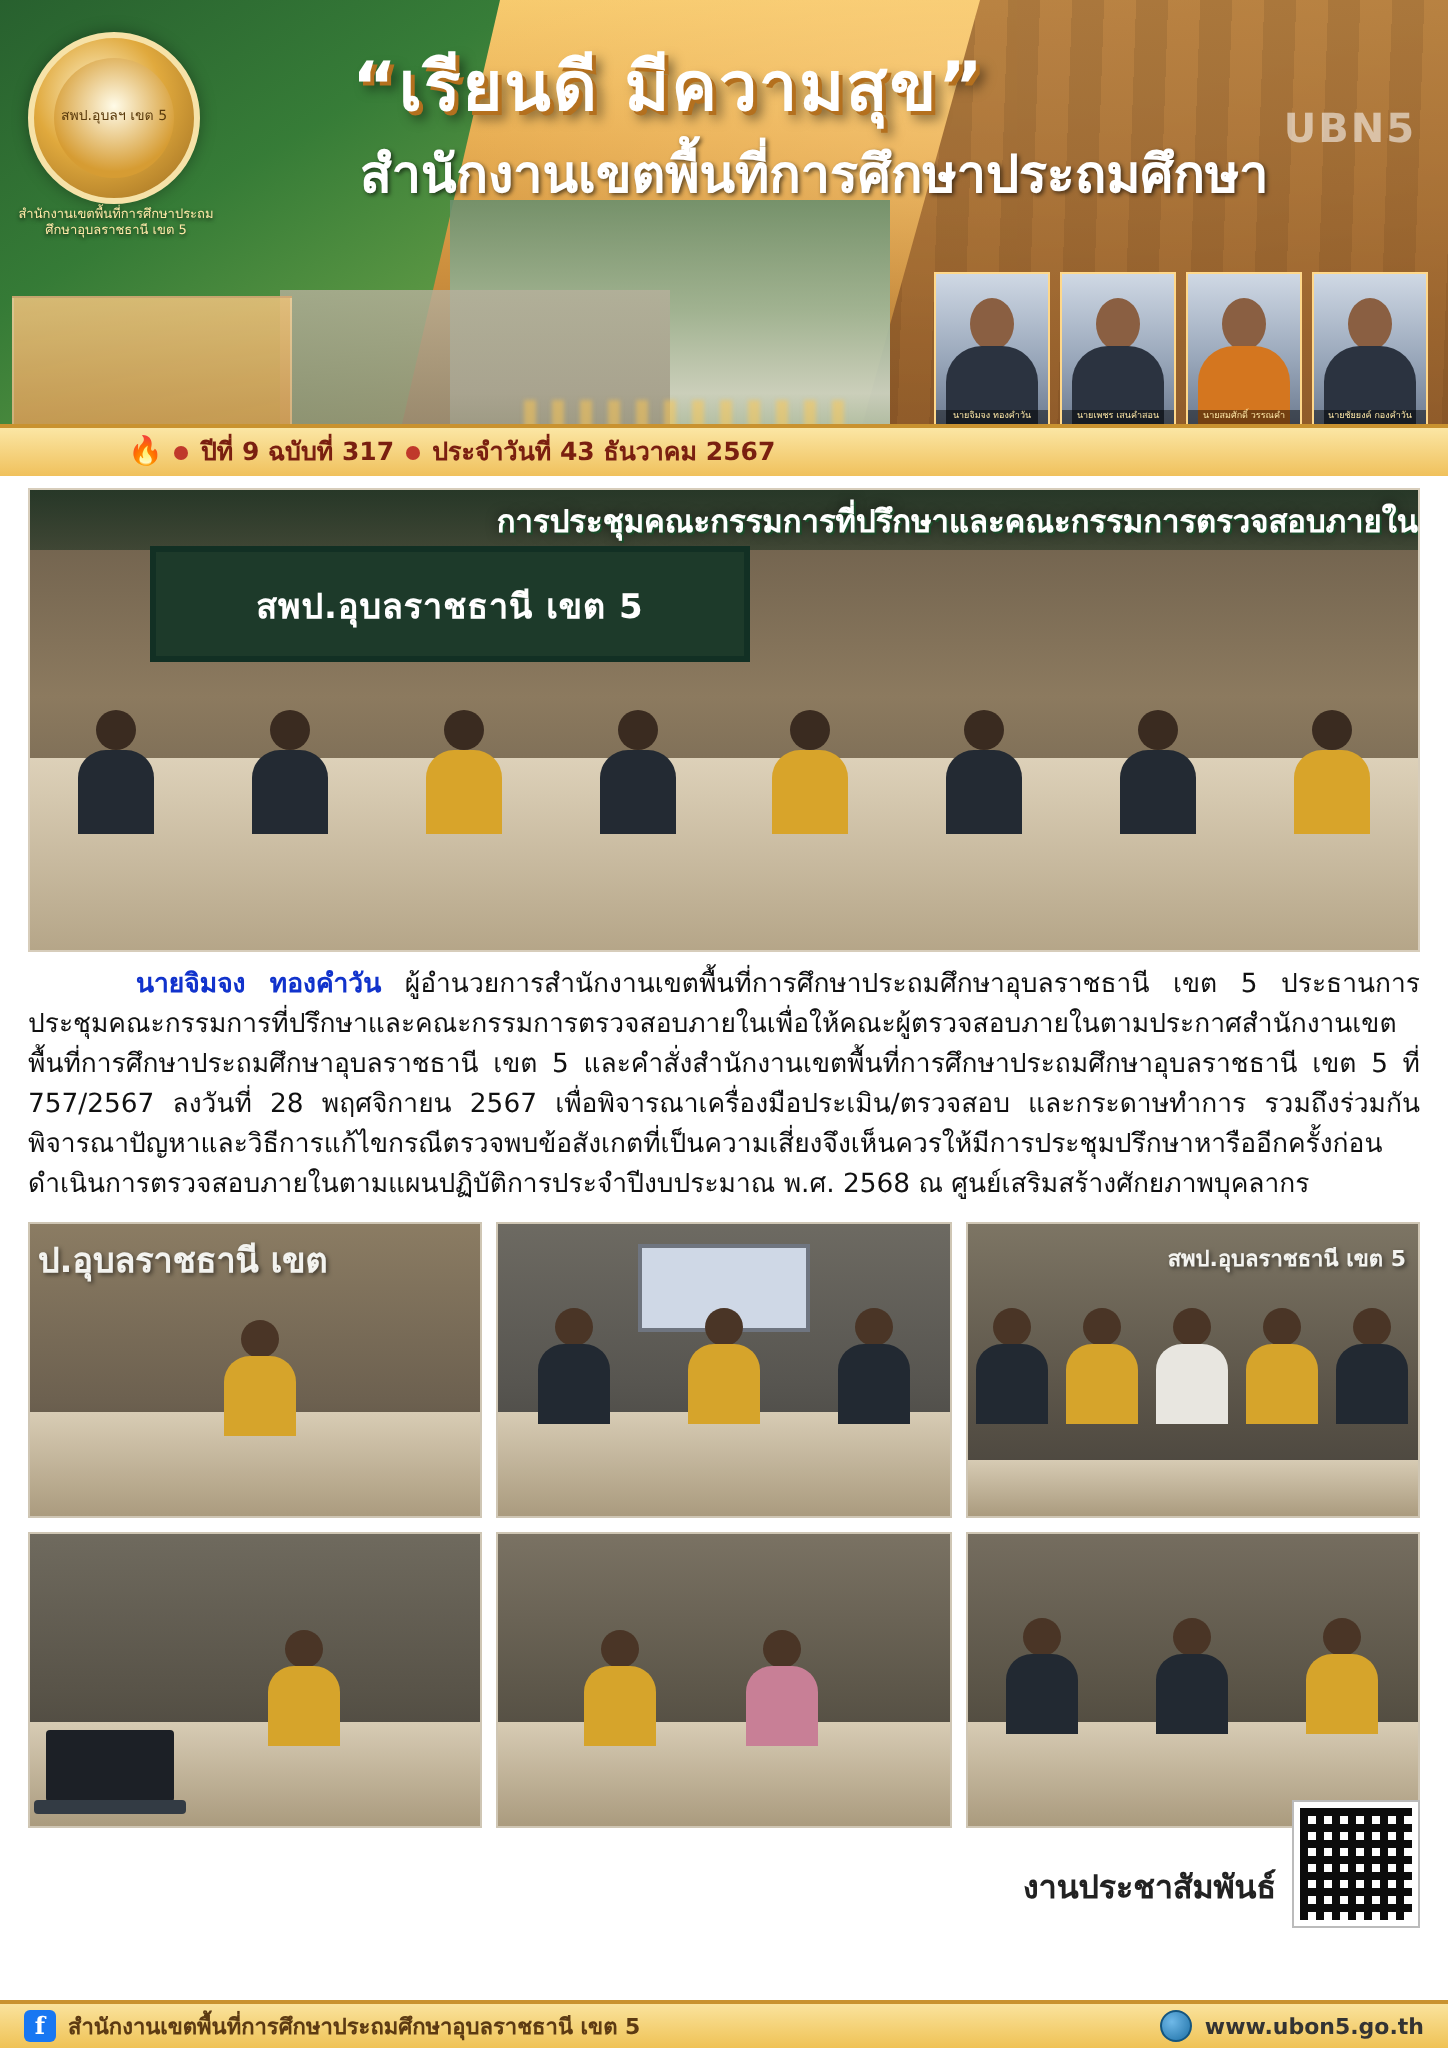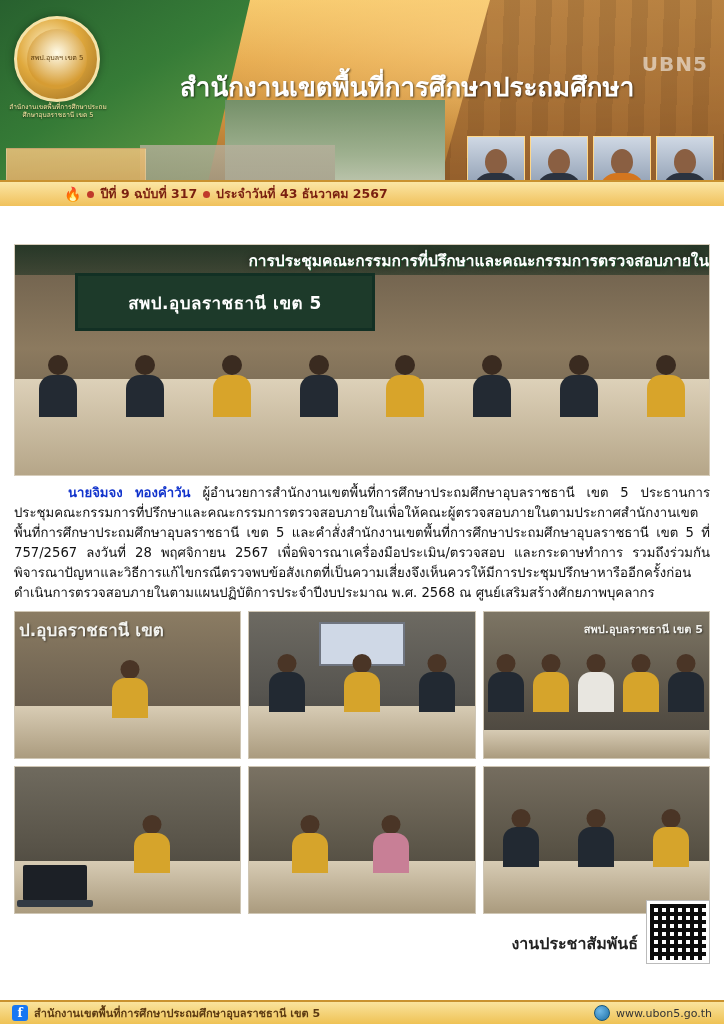--- a/index.html
+++ b/index.html
@@ -7,21 +7,21 @@
     width: 724px; height: 1024px;
     font-family: "DejaVu Sans", "Liberation Sans", sans-serif;
     background: #ffffff;
     overflow: hidden;
     position: relative;
   }
 
   
   .header {
     position: relative;
-    width: 724px; height: 206px;
+    width: 724px; height: 238px;
     background: linear-gradient(180deg, #2f6d3c 0%, #4a8a4a 28%, #7fae63 48%, #b8863f 72%, #8a5e2a 100%);
     overflow: hidden;
   }
   .hdr-sky {
     position: absolute; inset: 0;
     background:
       radial-gradient(ellipse at 72% 18%, rgba(255,214,140,0.55) 0%, rgba(255,214,140,0) 48%),
       linear-gradient(180deg, #f6c96b 0%, #e5a94d 30%, #c98c3c 60%, #8d5e2b 100%);
   }
   .hdr-left-green {
@@ -315,21 +315,21 @@
     background: linear-gradient(180deg, #fae39d 0%, #efc255 100%);
     border-top: 2px solid #c9922f;
     display: flex; align-items: center; padding: 0 12px;
   }
   .fb-icon {
     width: 16px; height: 16px; border-radius: 3px; background: #1877f2;
     color: #fff; font-size: 12px; font-weight: bold; text-align: center;
     line-height: 16px; margin-right: 6px; font-family: "DejaVu Serif", serif;
   }
   .footer-left { font-size: 11px; color: #5c3a12; font-weight: bold; white-space: nowrap; }
-  .footer-right { margin-left: auto; display: flex; align-items: center; gap: 6px; }
+  .footer-right { margin-left: auto; display: flex; align-items: center; gap: 6px; font-weight: bold; }
   .globe-icon {
     width: 16px; height: 16px; border-radius: 50%;
     background: radial-gradient(circle at 35% 35%, #6fb9e8, #1d6fa5);
     border: 1px solid #14557f;
   }
   .footer-url { font-size: 11px; color: #333; }
 </style>
 </head>
 <body>
 
@@ -340,20 +340,21 @@
   <div class="hdr-waterfall"></div>
   <div class="hdr-stone"></div>
   <div class="hdr-mural"></div>
   <div class="hdr-candles"></div>
 
   <div class="logo-seal">
     <div class="inner">สพป.อุบลฯ เขต 5</div>
   </div>
   <div class="seal-caption">สำนักงานเขตพื้นที่การศึกษาประถมศึกษาอุบลราชธานี เขต 5</div>
 
+  <div class="hdr-title-slogan">“เรียนดี   มีความสุข”</div>
   <div class="hdr-line2">สำนักงานเขตพื้นที่การศึกษาประถมศึกษา</div>
   <div class="ubn-watermark">UBN5</div>
 
   <div class="portraits">
     <div class="portrait p1">
       <span class="head"></span>
       <span class="body"></span>
       <div class="cap">นายจิมจง ทองคำวัน</div>
     </div>
     <div class="portrait p2">

